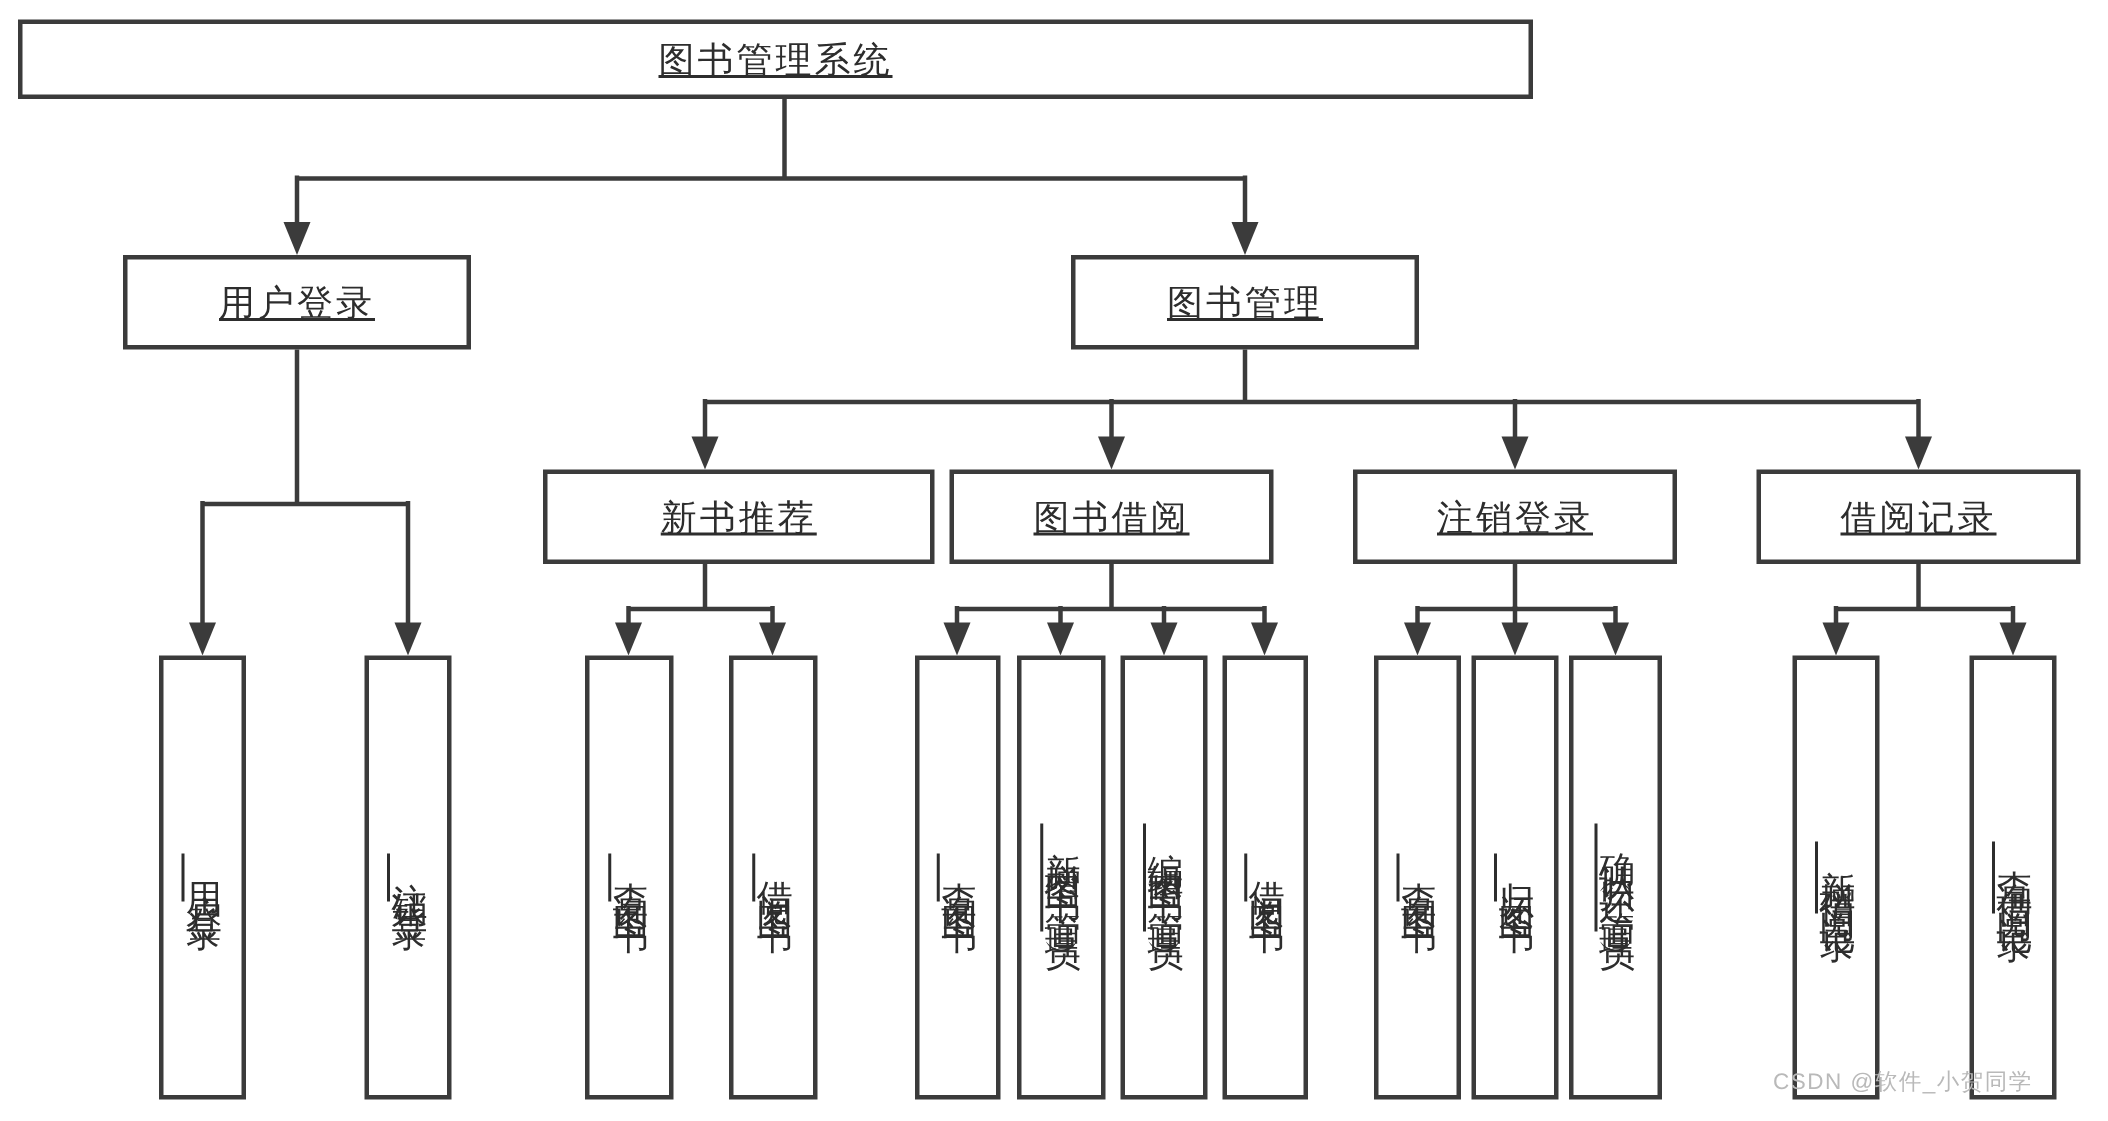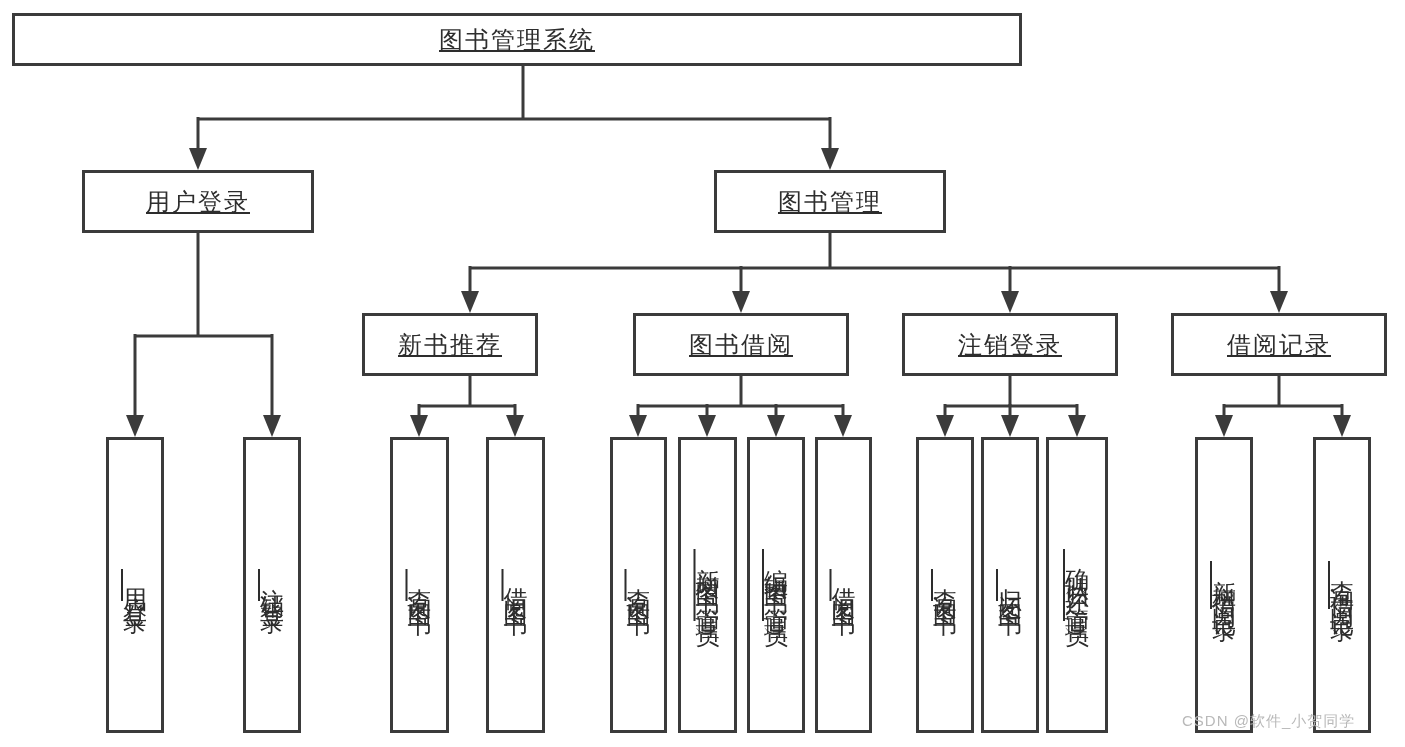--- a/index.html
+++ b/index.html
@@ -122,21 +122,21 @@
     <span>图书管理系统</span>
   </div>
 
   <div class="node" style="left:82px;top:170px;width:232px;height:63px;">
     <span>用户登录</span>
   </div>
   <div class="node" style="left:714px;top:170px;width:232px;height:63px;">
     <span>图书管理</span>
   </div>
 
-  <div class="node" style="left:362px;top:313px;width:176px;height:63px;">
+  <div class="node" style="left:362px;top:313px;width:261px;height:63px;">
     <span>新书推荐</span>
   </div>
   <div class="node" style="left:633px;top:313px;width:216px;height:63px;text-align:right;">
     <span>图书借阅</span>
   </div>
   <div class="node" style="left:902px;top:313px;width:216px;height:63px;">
     <span>注销登录</span>
   </div>
   <div class="node" style="left:1171px;top:313px;width:216px;height:63px;">
     <span>借阅记录</span>

